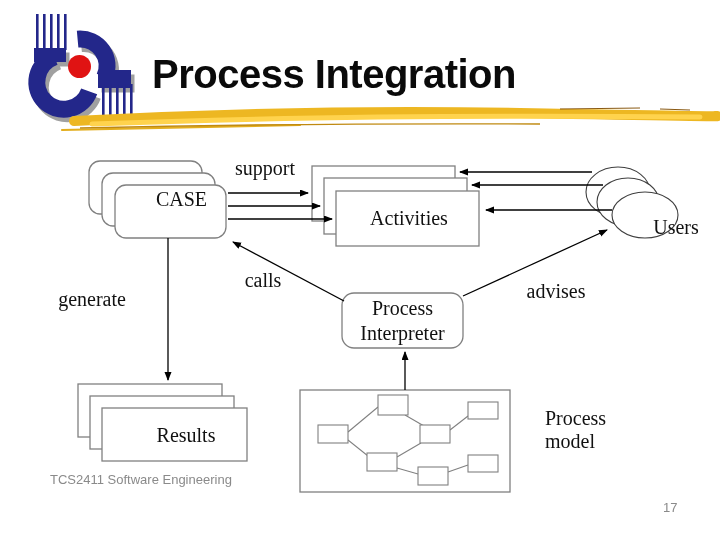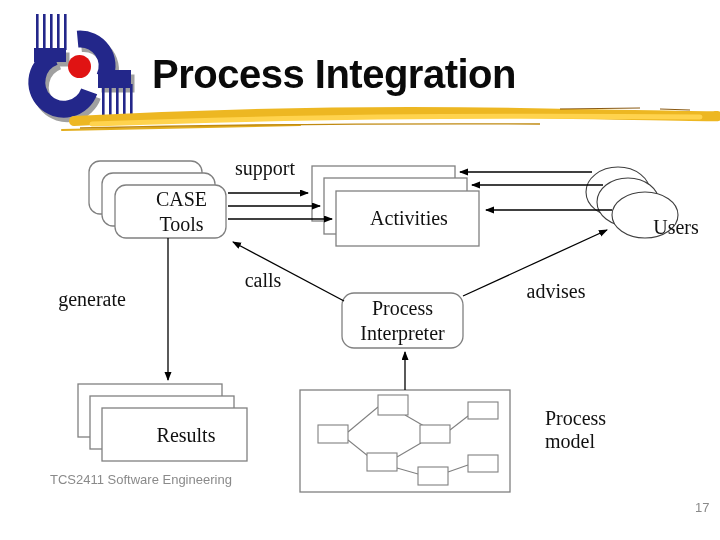--- a/index.html
+++ b/index.html
@@ -136,21 +136,20 @@
       </g>
       <line x1="344" y1="301" x2="233" y2="242" marker-end="url(#arr)"></line>
       <line x1="463" y1="296" x2="607" y2="230" marker-end="url(#arr)"></line>
       <line x1="168" y1="238" x2="168" y2="380" marker-end="url(#arr)"></line>
       <line x1="405" y1="390" x2="405" y2="352" marker-end="url(#arr)"></line>
     </g>
   </svg>
 
   <div class="abs node-label" style="left:115px;top:187px;width:133px;">
     <div>CASE</div>
-    <div>Tools</div>
   </div>
 
   <div class="abs node-label" style="left:336px;top:205px;width:146px;line-height:26px;">Activities</div>
 
   <div class="abs node-label" style="left:612px;top:215px;width:76px;line-height:25px;padding-left:26px;">Users</div>
 
   <div class="abs node-label" style="left:342px;top:296px;width:121px;">
     <div>Process</div>
     <div>Interpreter</div>
   </div>
@@ -161,15 +160,15 @@
     <div>Process</div>
     <div>model</div>
   </div>
 
   <div class="abs edge-label" style="left:215px;top:157px;width:100px;">support</div>
   <div class="abs edge-label" style="left:223px;top:269px;width:80px;">calls</div>
   <div class="abs edge-label" style="left:516px;top:280px;width:80px;">advises</div>
   <div class="abs edge-label" style="left:52px;top:288px;width:80px;">generate</div>
 
   <div class="abs footer-text" style="left:50px;top:472px;">TCS2411 Software Engineering</div>
-  <div class="abs footer-text" style="left:663px;top:500px;margin-left:32px;">17</div>
+  <div class="abs footer-text" style="left:663px;top:500px;">17</div>
 
 </div>
 
 </body></html>

